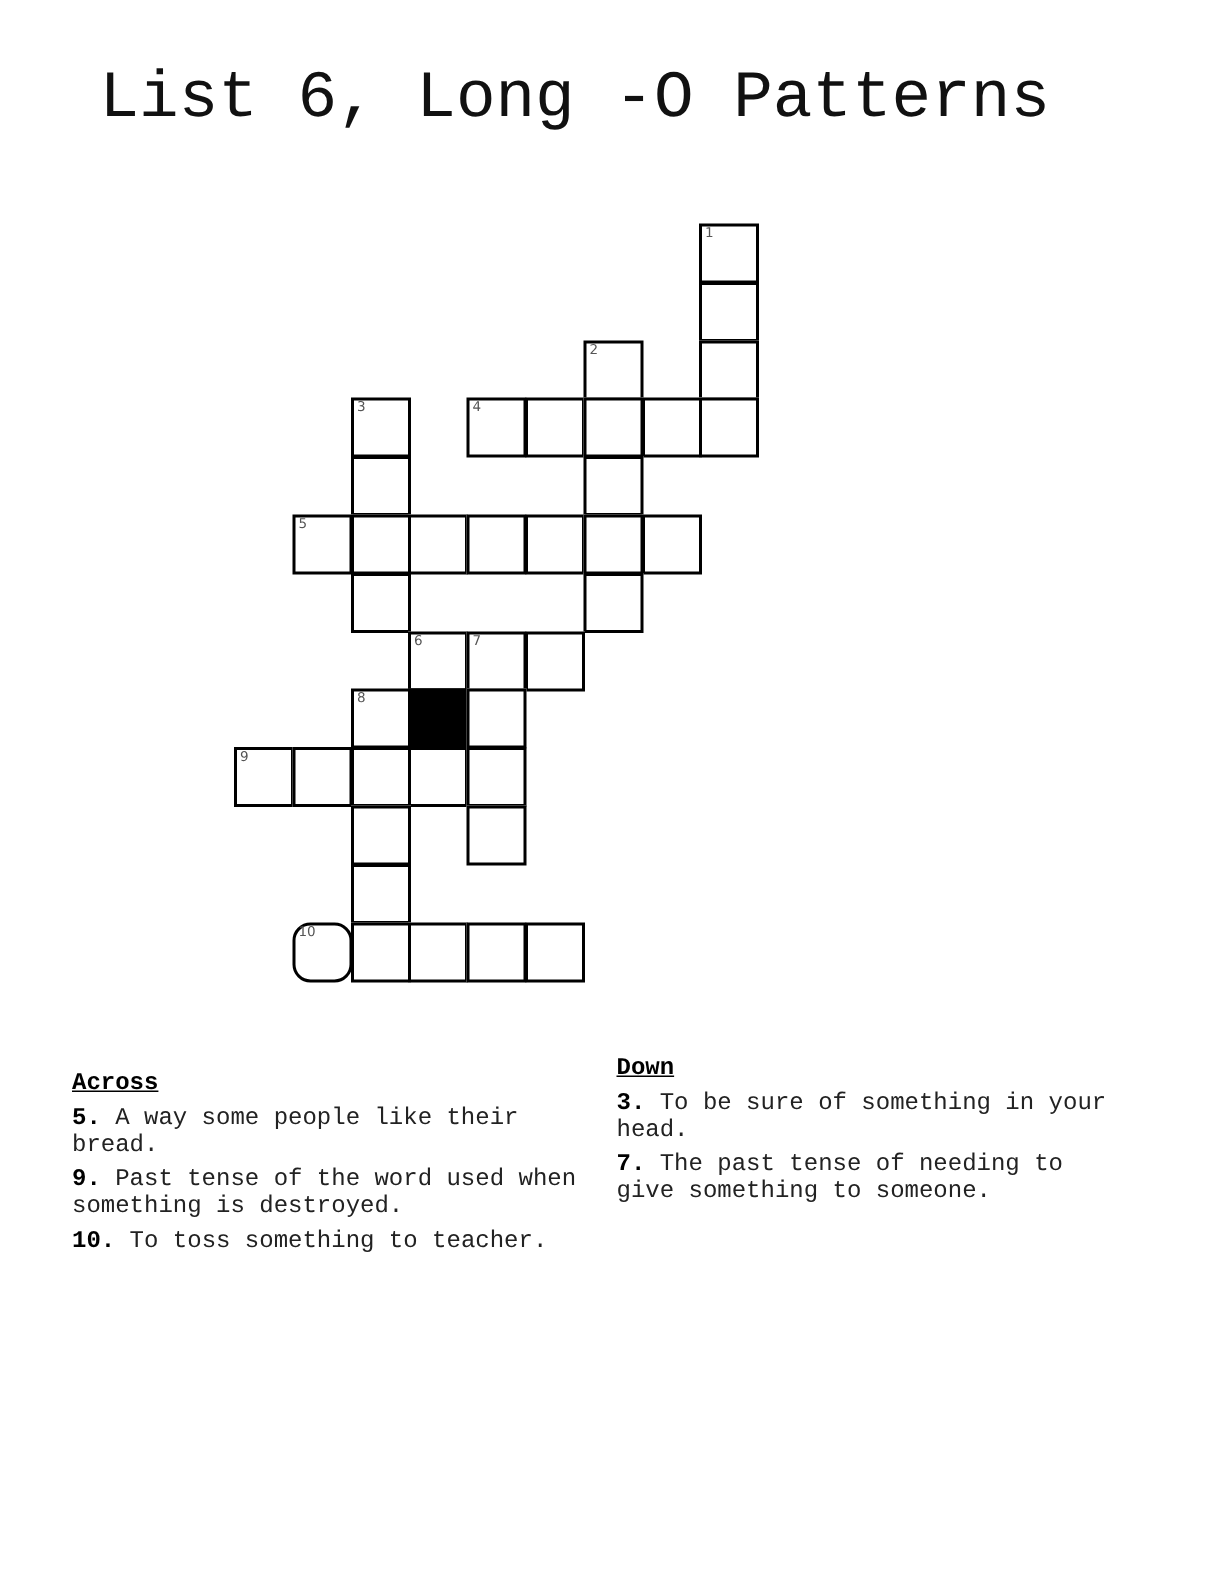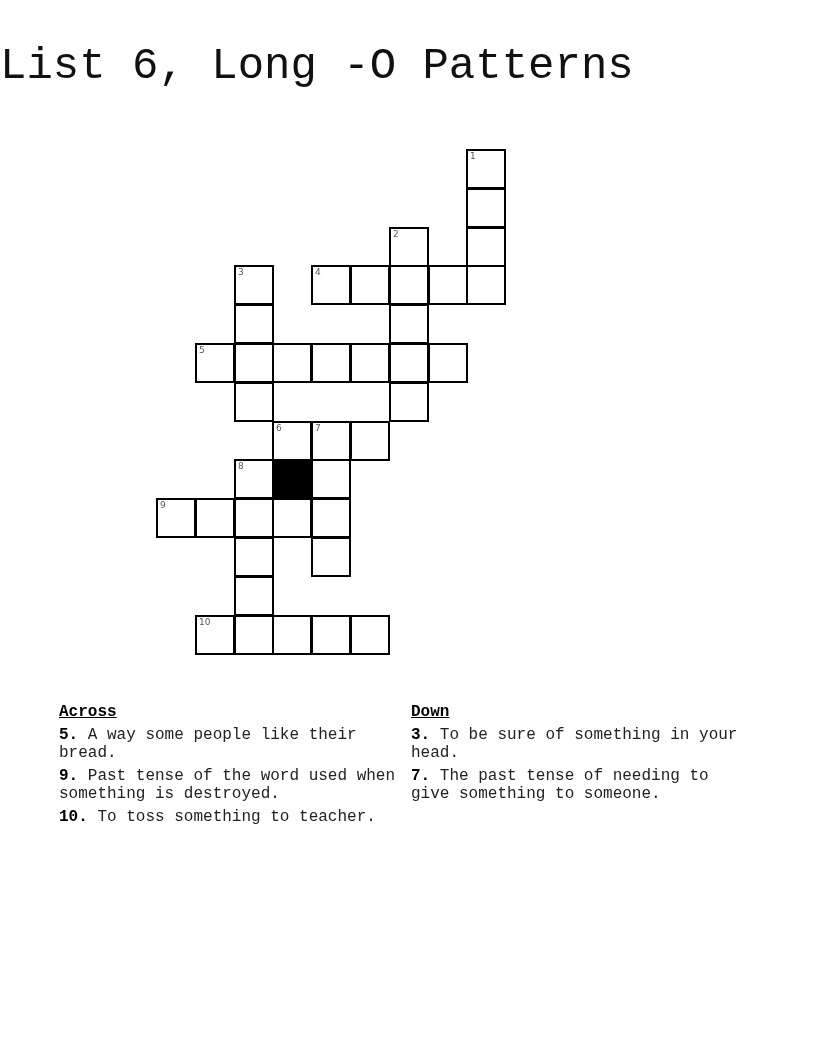--- a/index.html
+++ b/index.html
@@ -1,37 +1,37 @@
 <!DOCTYPE html>
 <html><head>
 <meta charset="utf-8">
 <style>
   html, body { margin: 0; padding: 0; background: #ffffff; }
   body { width: 816px; height: 1056px; position: relative; overflow: hidden; }
   .title {
-    position: absolute; left: 0; top: 38px; width: 700px; text-align: left;
+    position: absolute; left: 0; top: 38px; width: 700px; text-align: right;
     font-family: "Liberation Mono", "DejaVu Sans Mono", monospace;
     font-size: 44px; color: #111; letter-spacing: 0px; line-height: 56px;
   }
   .grid { position: absolute; left: 0; top: 0; width: 816px; height: 680px; }
   .cell {
     position: absolute; box-sizing: border-box; width: 40px; height: 40px;
     border: 2px solid #000; background: #fff;
   }
   .cell.black { background: #000; }
   .num {
     position: absolute; left: 2px; top: 0px;
     font-family: "DejaVu Sans", sans-serif; font-size: 9px; color: #555; line-height: 11px;
   }
   .clues {
     position: absolute; top: 703px;
     font-family: "Liberation Mono", "DejaVu Sans Mono", monospace;
     font-size: 16px; color: #222; line-height: 18.5px;
   }
-  .clues.across { left: 59px; width: 350px; }
+  .clues.across { left: 48px; width: 350px; margin-top: 10px; }
   .clues.down { left: 411px; width: 345px; }
   .clue-head { font-weight: bold; text-decoration: underline; color: #000; margin-bottom: 4px; }
   .clue { margin-bottom: 4px; }
   .clue-num { font-weight: bold; color: #000; }
 </style>
 </head>
 <body>
 
 <div class="title">List 6, Long -O Patterns</div>
 
@@ -82,21 +82,21 @@
     <div class="cell" style="left: 156px; top: 498px;">
       <span class="num">9</span>
     </div>
     <div class="cell" style="left: 195px; top: 498px;"></div>
     <div class="cell" style="left: 234px; top: 498px;"></div>
     <div class="cell" style="left: 272px; top: 498px;"></div>
     <div class="cell" style="left: 311px; top: 498px;"></div>
     <div class="cell" style="left: 234px; top: 537px;"></div>
     <div class="cell" style="left: 311px; top: 537px;"></div>
     <div class="cell" style="left: 234px; top: 576px;"></div>
-    <div class="cell" style="left: 195px; top: 615px;">
+    <div class="cell" style="left: 195px; top: 615px; border-radius: 12px;">
       <span class="num">10</span>
     </div>
     <div class="cell" style="left: 234px; top: 615px;"></div>
     <div class="cell" style="left: 272px; top: 615px;"></div>
     <div class="cell" style="left: 311px; top: 615px;"></div>
     <div class="cell" style="left: 350px; top: 615px;"></div>
   </div>
 
 <div class="clues across">
   <div class="clue-head">Across</div>

